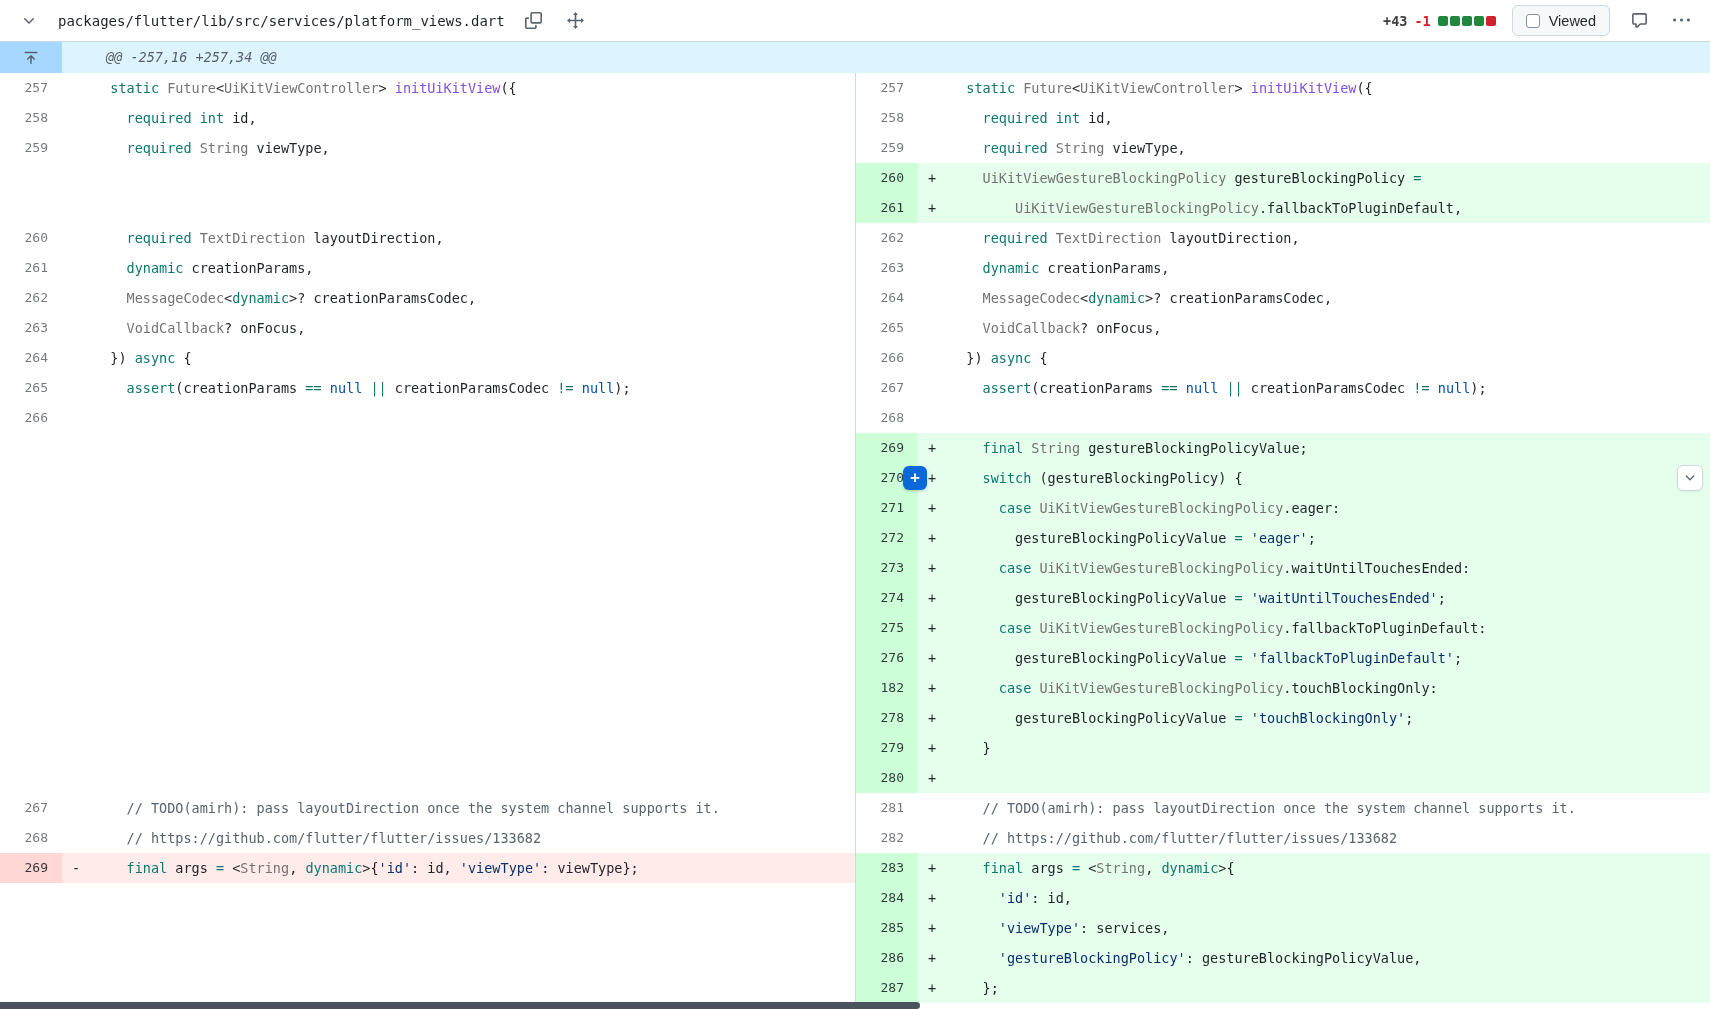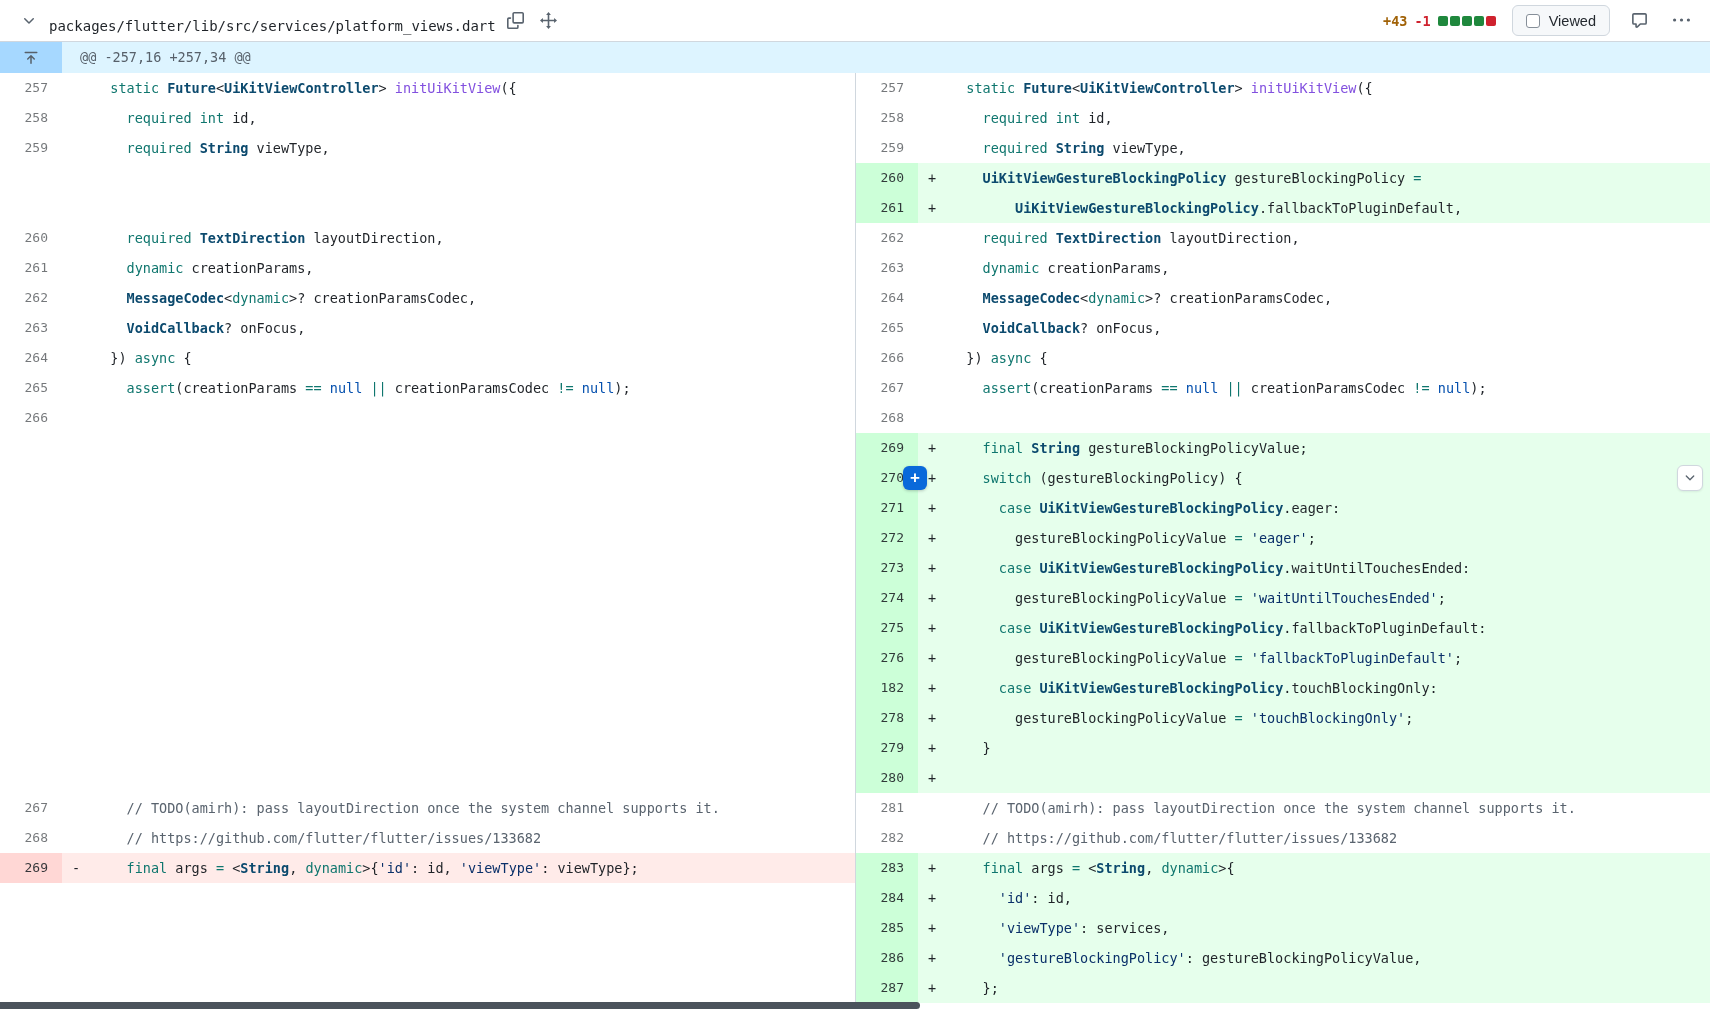--- a/index.html
+++ b/index.html
@@ -10,29 +10,29 @@
     color:#1f2328;
     position:relative;
   }
   .mono { font-family:"DejaVu Sans Mono","Liberation Mono",monospace; }
 
   
   .file-header{
     height:42px; display:flex; align-items:center; justify-content:space-between;
     padding:0 16px; border-bottom:1px solid #d0d7de; background:#ffffff;
   }
-  .fh-left{ display:flex; align-items:flex-end; gap:7px; }
+  .fh-left{ display:flex; align-items:center; gap:16px; }
   .icon-btn{
     background:none; border:none; color:#59636e; width:26px; height:26px;
     display:flex; align-items:center; justify-content:center; cursor:pointer; flex:none;
   }
   .file-path{ font-family:"DejaVu Sans Mono","Liberation Mono",monospace; font-size:14px; color:#1f2328; }
   .fh-right{ display:flex; align-items:center; gap:16px; }
   .diffstat{ display:flex; align-items:center; gap:7px; font-size:13.5px; font-weight:bold; }
-  .adds{ color:#a16207; }
+  .adds{ color:#404040; }
   .dels{ color:#cf222e; }
   .blocks{ display:flex; gap:2px; }
   .block{ width:10px; height:10px; border-radius:2px; }
   .block.add{ background:#1f883d; }
   .block.del{ background:#cf222e; }
   .viewed-btn{
     display:flex; align-items:center; gap:9px; height:31px; padding:0 13px;
     border:1px solid #d0d7de; border-radius:6px; background:#f6f8fa;
     font-size:14.5px; color:#24292f; cursor:pointer; font-family:inherit;
   }
@@ -42,22 +42,23 @@
   .hunk{
     height:31px; display:flex; align-items:stretch; background:#ddf4ff;
   }
   .hunk-gutter{
     width:62px; flex:none; border:none; cursor:pointer;
     background:rgba(84,174,255,0.4); color:#57606a;
     display:flex; align-items:center; justify-content:center;
   }
   .hunk-text{
     font-family:"DejaVu Sans Mono","Liberation Mono",monospace;
-    font-size:13.5px; color:#57606a; line-height:31px; padding-left:18px;
+    font-size:13.5px; color:#57606a; line-height:31px; padding-left:44px;
     white-space:pre;
+    font-style:italic;
   }
 
   
   .diff-rows{ width:1710px; }
   .row{ display:flex; height:30px; position:relative;align-items:flex-end; }
   .half{ width:855px; flex:none; display:flex; overflow:hidden; }
   .half.right{ border-left:1px solid #d0d7de; }
   .cell{
     font-family:"DejaVu Sans Mono","Liberation Mono",monospace;
     font-size:13.5px; line-height:30px; white-space:pre;
@@ -68,21 +69,21 @@
 
   .half.ctx .num, .half.ctx .sign, .half.ctx .code { background:#ffffff; }
   .half.add .sign, .half.add .code { background:#e6ffec; }
   .half.add .num { background:#ccffd8; color:rgba(31,35,40,0.9); }
   .half.del .sign, .half.del .code { background:#ffebe9; }
   .half.del .num { background:#ffd7d5; color:rgba(31,35,40,0.9); }
   .half.empty .num, .half.empty .sign, .half.empty .code { background:#f4f6f8; }
 
   
   .tk-k{ color:#0f766e; }
-  .tk-t{ color:#0c4a6e;font-weight:bold; }
+  .tk-t{ color:#737373; }
   .tk-f{ color:#8250df; }
   .tk-s{ color:#0a3069;margin-top:33px; }
   .tk-c{ color:#59636e; }
   .tk-n{ color:#0550ae; }
 
   
   .comment-plus-btn{
     position:absolute; left:903px; top:3px; width:24px; height:24px; z-index:3;
     border:none; border-radius:6px; background:#0969da; color:#ffffff;
     font-size:17px; font-weight:bold; line-height:22px; text-align:center;

